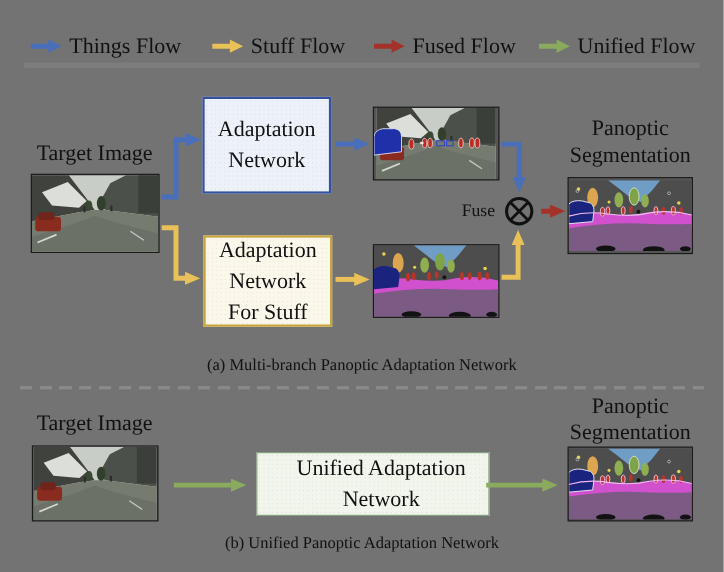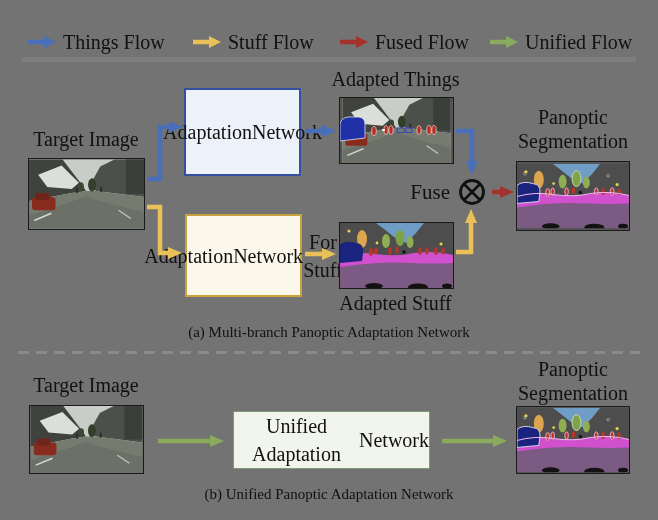--- a/index.html
+++ b/index.html
@@ -9,33 +9,33 @@
     overflow:hidden;
   }
   .abs{position:absolute;}
   .label{font-size:20px;line-height:24px;text-align:center;white-space:nowrap;}
   .legend-item{position:absolute;top:30px;display:flex;align-items:center;gap:5px;}
   .legend-item .label{font-size:20px;}
   .sep-bar{position:absolute;left:22px;top:57px;width:614px;height:5px;background:#7d7d7d;}
   .dashed-sep{position:absolute;left:18px;top:351px;width:622px;height:3px;
     background:repeating-linear-gradient(90deg,#8a8a8a 0 11px,transparent 11px 18px);}
   .net-box{
-    position:absolute;display:flex;flex-direction:row;align-items:center;justify-content:center;
+    position:absolute;display:flex;flex-direction:column;align-items:center;justify-content:center;
     font-size:20px;line-height:28px;text-align:center;
     background-color:#f6f6f6;
     background-image:radial-gradient(rgba(0,0,0,0.10) 0.7px,transparent 0.7px);
     background-size:4px 4px;
   }
   .box-things{left:184px;top:88px;width:113px;height:84px;border:2.5px solid #34509e;background-color:#edf1f9;}
   .box-stuff{left:185px;top:214px;width:113px;height:79px;border:2px solid #c9a43c;background-color:#fbf7ea;}
-  .box-unified{left:233px;top:411px;width:195px;height:56px;border:1.5px solid #7d997a;background-color:#f1f5ec;}
+  .box-unified{left:233px;top:411px;width:195px;height:56px;border:1.5px solid #7d997a;background-color:#f1f5ec;padding-left:15px;}
   .thumb{position:absolute;border:1.5px solid #1a1a1a;background:#555;}
   .thumb svg{display:block;}
   .caption{position:absolute;left:0;width:658px;text-align:center;font-size:15px;}
-  .fuse-label{position:absolute;left:396px;top:179px;width:54px;text-align:right;font-size:21px;line-height:26px;}
+  .fuse-label{position:absolute;left:396px;top:179px;width:54px;text-align:right;font-size:16px;line-height:26px;}
 </style>
 </head>
 <body>
 
 <div class="canvas">
 
   <svg width="0" height="0" style="position:absolute" aria-hidden="true">
     <defs>
       <symbol id="street" viewBox="0 0 113 68">
         <rect width="113" height="68" fill="#c9cdc7"></rect>
@@ -161,35 +161,33 @@
     <div>Adaptation</div>
     <div>Network</div>
   </div>
 
   <div class="net-box box-stuff">
     <div>Adaptation</div>
     <div>Network</div>
     <div>For Stuff</div>
   </div>
 
-  <div class="abs label" style="left:328px;top:67px;width:135px">Adapted Things</div>
 
   <div class="thumb" style="left:339px;top:97px">
     <svg width="113" height="65">
         <use href="#things-map" width="113" height="65"></use>
       </svg>
   </div>
 
   <div class="thumb" style="left:339px;top:222px">
     <svg width="113" height="65">
         <use href="#segmap" width="113" height="65"></use>
       </svg>
   </div>
 
-  <div class="abs label" style="left:328px;top:291px;width:135px">Adapted Stuff</div>
 
   <div class="abs label" style="left:508px;top:105px;width:130px">
     <div>Panoptic</div>
     <div>Segmentation</div>
   </div>
 
   <div class="thumb" style="left:516px;top:161px">
     <svg width="112" height="68">
         <use href="#panopt" width="112" height="68"></use>
       </svg>

